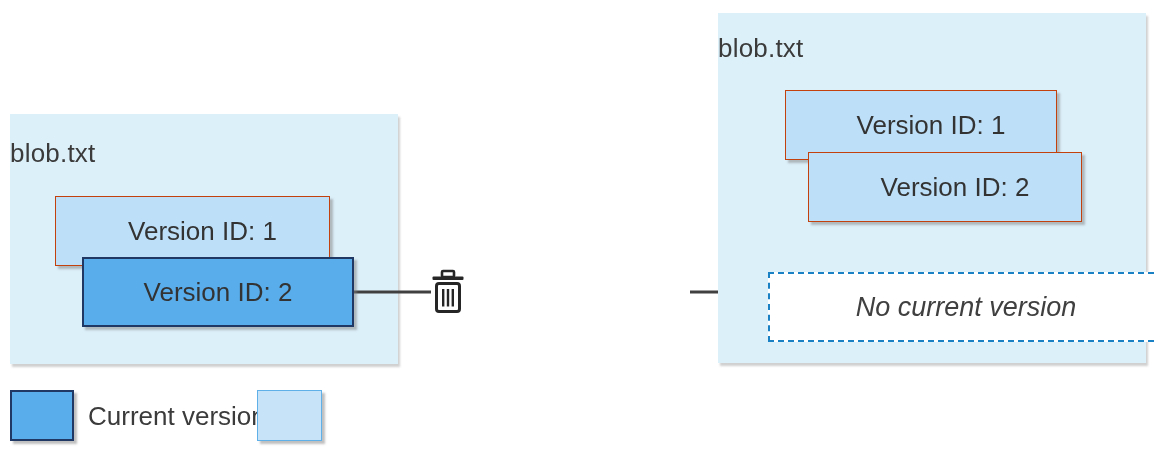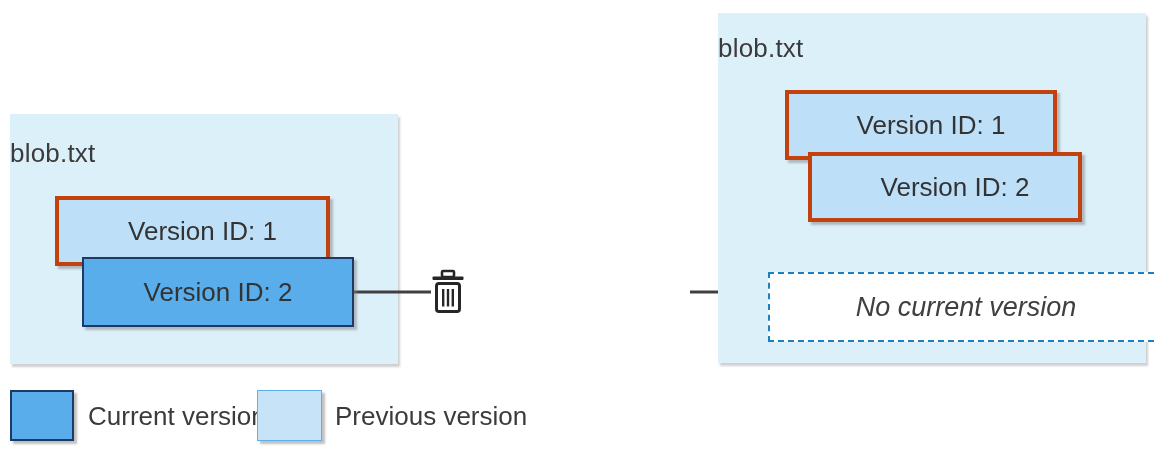--- a/index.html
+++ b/index.html
@@ -36,21 +36,21 @@
     display: flex;
     align-items: center;
     justify-content: center;
     font-size: 26px;
     color: #333333;
     box-shadow: 3px 3px 2px rgba(130,130,130,0.5);
     box-sizing: border-box;
   }
   .vbox.previous {
     background: #BDDFF7;
-    border: 4px solid #c2410c;
+    border: 1px solid #c2410c;
     padding-left: 20px;
   }
   .vbox.current {
     background: #59ADEB;
     border: 2px solid #1F3864;
   }
   .before-v1 { left: 55px;  top: 196px; width: 275px; height: 70px; z-index: 1; }
   .before-v2 { left: 82px;  top: 257px; width: 272px; height: 70px; z-index: 2; }
   .after-v1  { left: 785px; top: 90px;  width: 272px; height: 70px; z-index: 1; }
   .after-v2  { left: 808px; top: 152px; width: 274px; height: 70px; z-index: 2; }
@@ -143,15 +143,14 @@
   <div class="container container-after">
     <div class="container-title">blob.txt</div>
   </div>
   <div class="vbox previous after-v1">Version ID: 1</div>
   <div class="vbox previous after-v2">Version ID: 2</div>
   <div class="no-current">No current version</div>
 
   <div class="legend-swatch legend-current"></div>
   <div class="legend-label legend-label-current">Current version</div>
   <div class="legend-swatch legend-previous"></div>
-  <div class="legend-label legend-label-previous">Previous version</div>
 
 </div>
 
 </body></html>

